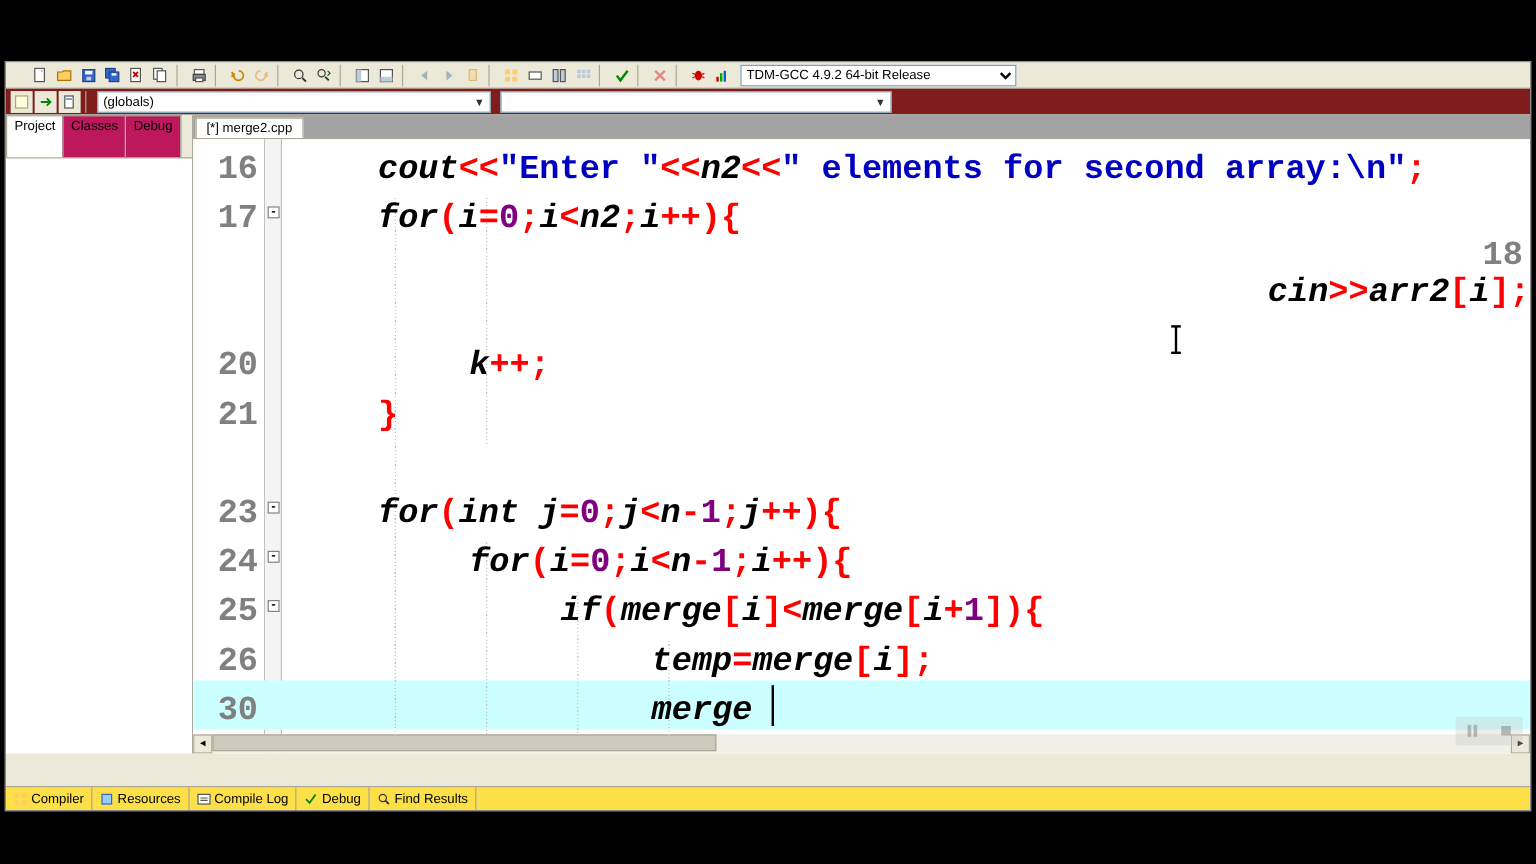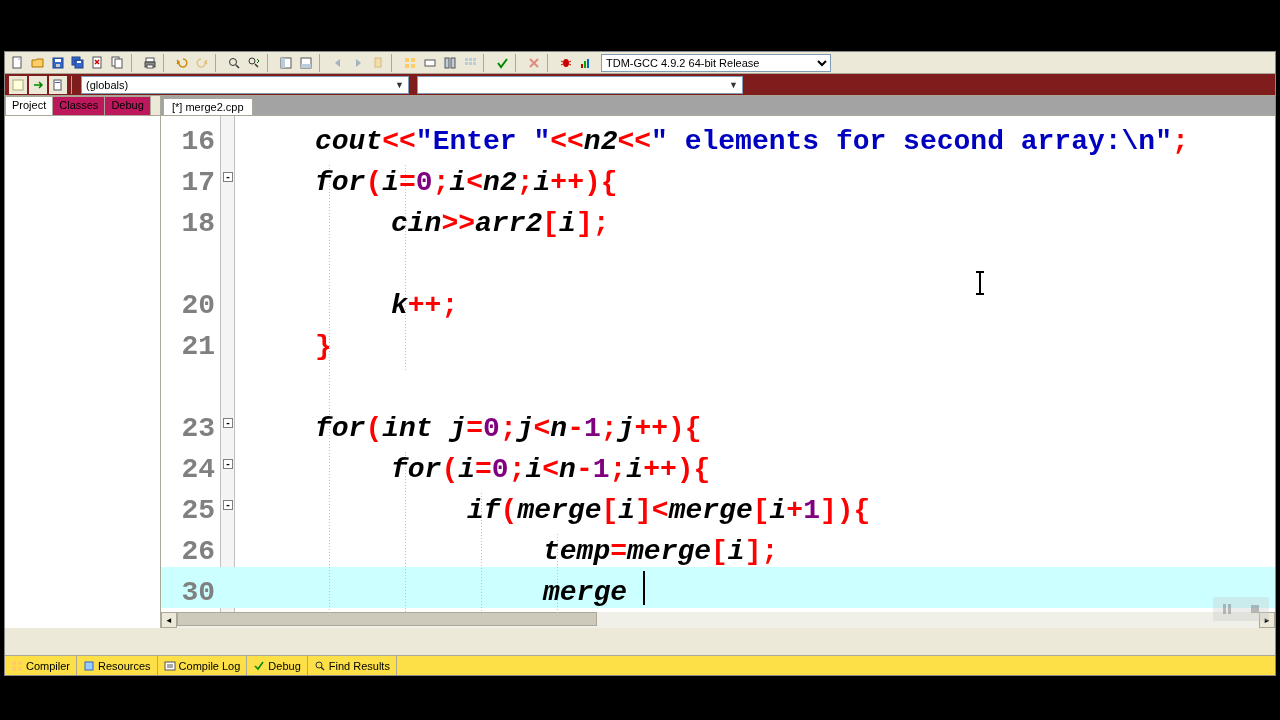--- a/index.html
+++ b/index.html
@@ -1,30 +1,30 @@
 <!DOCTYPE html>
 <html><head>
 <meta charset="utf-8">
 <style>
   * { margin:0; padding:0; box-sizing:border-box; }
   html,body { width:1280px; height:720px; font-family:Tahoma,Arial,sans-serif; background:#000; overflow:hidden; }
   .app { position:absolute; top:51px; left:4px; width:1272px; height:625px; background:#ece9d8; border:1px solid #888; }
-  .toolbar { height:22px; background:#ece9d8; border-bottom:1px solid #aca899; display:flex; align-items:center; padding:0 4px; gap:2px; }
+  .toolbar { height:22px; background:#ece9d8; border-bottom:1px solid #aca899; display:flex; align-items:center; padding:0 20px; gap:2px; }
   .tbtn { width:18px; height:18px; background:#ece9d8; border:1px solid #ece9d8; display:flex; align-items:center; justify-content:center; cursor:pointer; }
   .tbtn svg { width:14px; height:14px; }
   .tsep { width:6px; height:18px; border-left:1px solid #aca899; margin:0 2px; }
   .compiler-select { height:18px; font-size:11px; border:1px solid #7f9db9; background:#fff; width:230px; margin-left:4px; }
   .row2 { height:22px; background:#7f1d1d; border-bottom:1px solid #aca899; display:flex; align-items:center; padding:0 4px; gap:2px; }
   .combo { height:18px; border:1px solid #7f9db9; background:#fff; font-size:11px; padding:0 4px; display:flex; align-items:center; justify-content:space-between; }
   .combo .arrow { font-size:9px; color:#333; }
   .globals { width:328px; }
   .combo2 { width:326px; margin-left:6px; }
   .body { display:flex; height:532px; }
   .sidebar { width:156px; background:#fff; border-right:1px solid #aca899; }
-  .sidetabs { display:flex; height:20px; border-bottom:1px solid #aca899; background:#ece9d8; font-size:11px; }
+  .sidetabs { display:flex; height:36px; border-bottom:1px solid #aca899; background:#ece9d8; font-size:11px; }
   .sidetab { padding:2px 6px; border:1px solid #aca899; border-bottom:none; background:#be185d; cursor:pointer; margin-right:-1px; }
   .sidetab.active { background:#fff; }
   .editor-area { flex:1; display:flex; flex-direction:column; }
   .filetabs { height:20px; background:#a3a3a3; display:flex; align-items:flex-end; padding-left:2px; border-bottom:1px solid #aca899; }
   .filetab { font-size:11px; padding:2px 8px; background:#fff; border:1px solid #aca899; border-bottom:none; cursor:pointer; }
   .editor { flex:1; background:#fff; position:relative; overflow:hidden; font-family:"Courier New",monospace; font-size:28px; font-weight:bold; }
   .gutter { position:absolute; left:0; top:0; width:60px; height:100%; background:#fff; border-right:1px solid #c0c0c0; }
   .fold-strip { position:absolute; left:60px; top:0; width:14px; height:100%; background:#f4f4f4; border-right:1px solid #c0c0c0; }
   .line { position:absolute; left:0; height:41px; width:100%; display:flex; align-items:flex-end; }
   .line.highlight { background:#ccffff; }
@@ -275,21 +275,21 @@
         </div>
         <div class="cursor-I" style="left:818px; top:156px"></div>
       <div class="line" style="top: 0px;">
             <div class="ln">16</div>
             <div class="code"><span class="tab"></span><span class="k">cout</span><span class="op">&lt;&lt;</span><span class="s">"Enter "</span><span class="op">&lt;&lt;</span><span class="k">n2</span><span class="op">&lt;&lt;</span><span class="s">" elements for second array:\n"</span><span class="op">;</span></div>
           </div>
           <div class="line" style="top: 41px;">
             <div class="ln">17</div>
             <div class="code"><span class="tab"></span><span class="k">for</span><span class="op">(</span><span class="k">i</span><span class="op">=</span><span class="num">0</span><span class="op">;</span><span class="k">i</span><span class="op">&lt;</span><span class="k">n2</span><span class="op">;</span><span class="k">i</span><span class="op">++){</span></div>
           </div>
-          <div class="line" style="top: 82px;">
+          <div class="line" style="top: 82px; flex-direction: column;">
             <div class="ln">18</div>
             <div class="code"><span class="tab"></span><span class="tab"></span><span class="k">cin</span><span class="op">&gt;&gt;</span><span class="k">arr2</span><span class="op">[</span><span class="k">i</span><span class="op">];</span></div>
           </div>
           <div class="line" style="top: 164px;">
             <div class="ln">20</div>
             <div class="code"><span class="tab"></span><span class="tab"></span><span class="k">k</span><span class="op">++;</span></div>
           </div>
           <div class="line" style="top: 205px;">
             <div class="ln">21</div>
             <div class="code"><span class="tab"></span><span class="op">}</span></div>

